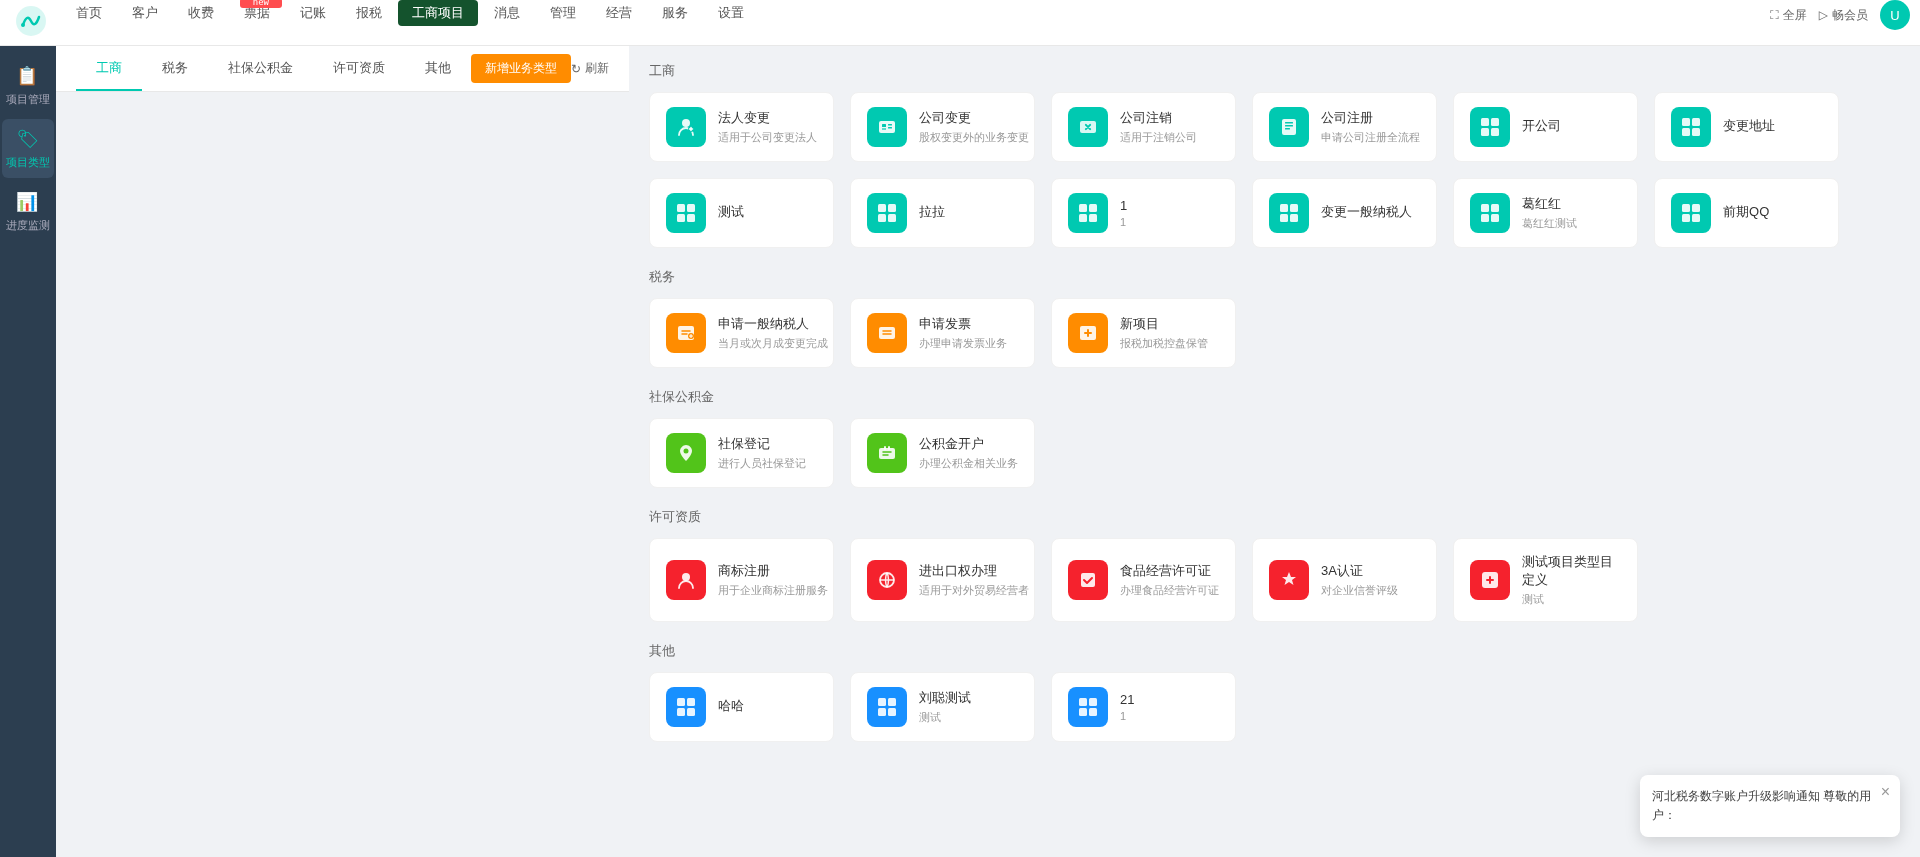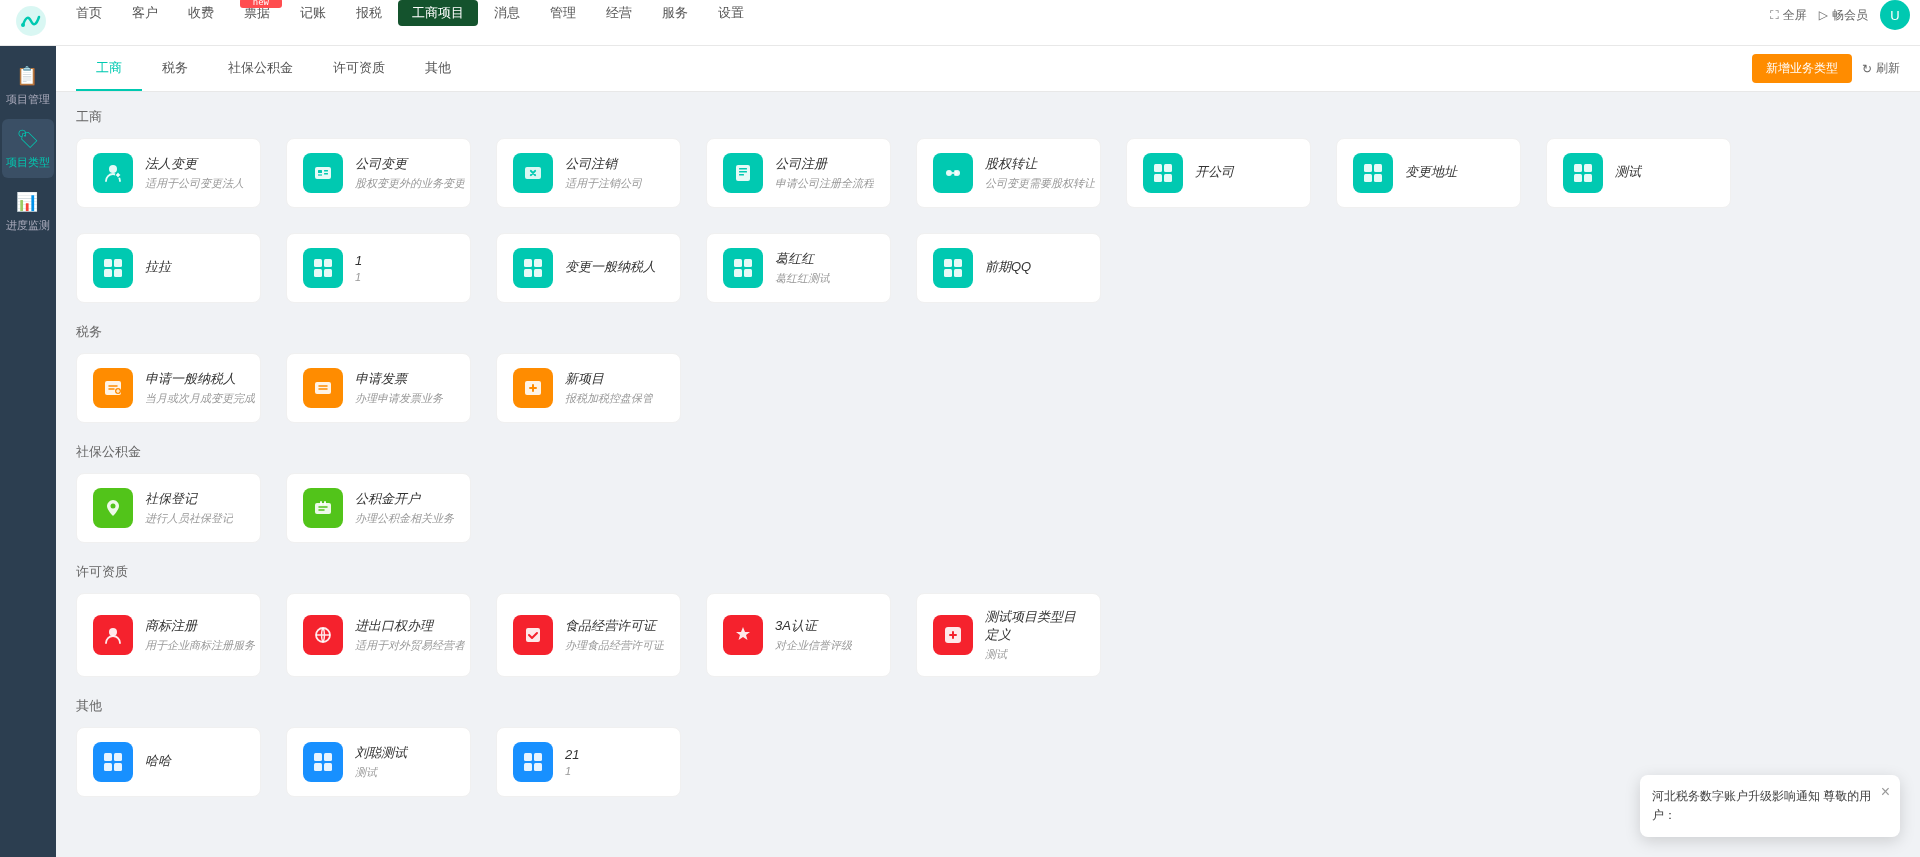--- a/index.html
+++ b/index.html
@@ -112,21 +112,21 @@
       display: flex; align-items: center; justify-content: center;
       font-size: 18px;
     }
 
     
     .main-content {
       margin-top: 46px;
       margin-left: 56px;
       min-height: calc(100vh - 46px);
       display: flex;
-      flex-direction: column;
+      flex-direction: row;
     }
 
     
     .sub-header {
       background: #fff;
       padding: 0 20px;
       display: flex;
       align-items: center;
       border-bottom: 1px solid #e8e8e8;
       height: 46px;
@@ -147,21 +147,21 @@
       color: #555;
       border-bottom: 2px solid transparent;
       white-space: nowrap;
     }
     .sub-tab.active {
       color: #00c9b1;
       border-bottom: 2px solid #00c9b1;
     }
     .sub-header-actions {
       display: flex;
-      gap: 10px;
+      gap: 0;
       align-items: center;
     }
     .btn-add-type {
       background: #ff8c00;
       color: #fff;
       padding: 6px 14px;
       border: none;
       border-radius: 4px;
       cursor: pointer;
       font-size: 12px;
@@ -185,23 +185,22 @@
     }
     .section-title {
       font-size: 13px;
       color: #666;
       margin-bottom: 12px;
       font-weight: normal;
     }
     .cards-grid {
       display: flex;
       flex-wrap: wrap;
-      gap: 25px;
+      gap: 16px;
       margin-bottom: 20px;
-      font-style: italic;
     }
     .card-item {
       background: #fff;
       border-radius: 8px;
       padding: 14px 16px;
       display: flex;
       align-items: center;
       gap: 12px;
       width: 185px;
       cursor: pointer;
@@ -391,34 +390,20 @@
               </svg>
             </div>
             <div class="card-text">
               <div class="card-name">公司注册</div>
               <div class="card-desc">申请公司注册全流程</div>
             </div>
           </div>
           <div class="card-item">
             <div class="card-icon teal">
               <svg width="22" height="22" viewBox="0 0 22 22" fill="none" xmlns="http://www.w3.org/2000/svg">
-                <circle cx="7" cy="11" r="3" fill="white" opacity="0.9"></circle>
-                <circle cx="15" cy="11" r="3" fill="white" opacity="0.9"></circle>
-                <path d="M10 11h2" stroke="white" stroke-width="1.5"></path>
-                <path d="M13 9l2 2-2 2" stroke="white" stroke-width="1.5" stroke-linecap="round" stroke-linejoin="round"></path>
-              </svg>
-            </div>
-            <div class="card-text">
-              <div class="card-name">股权转让</div>
-              <div class="card-desc">公司变更需要股权转让</div>
-            </div>
-          </div>
-          <div class="card-item">
-            <div class="card-icon teal">
-              <svg width="22" height="22" viewBox="0 0 22 22" fill="none" xmlns="http://www.w3.org/2000/svg">
     <rect x="2" y="2" width="8" height="8" rx="1.5" fill="white" opacity="0.9"></rect>
     <rect x="12" y="2" width="8" height="8" rx="1.5" fill="white" opacity="0.9"></rect>
     <rect x="2" y="12" width="8" height="8" rx="1.5" fill="white" opacity="0.9"></rect>
     <rect x="12" y="12" width="8" height="8" rx="1.5" fill="white" opacity="0.9"></rect>
   </svg>
             </div>
             <div class="card-text">
               <div class="card-name">开公司</div>
             </div>
           </div>

